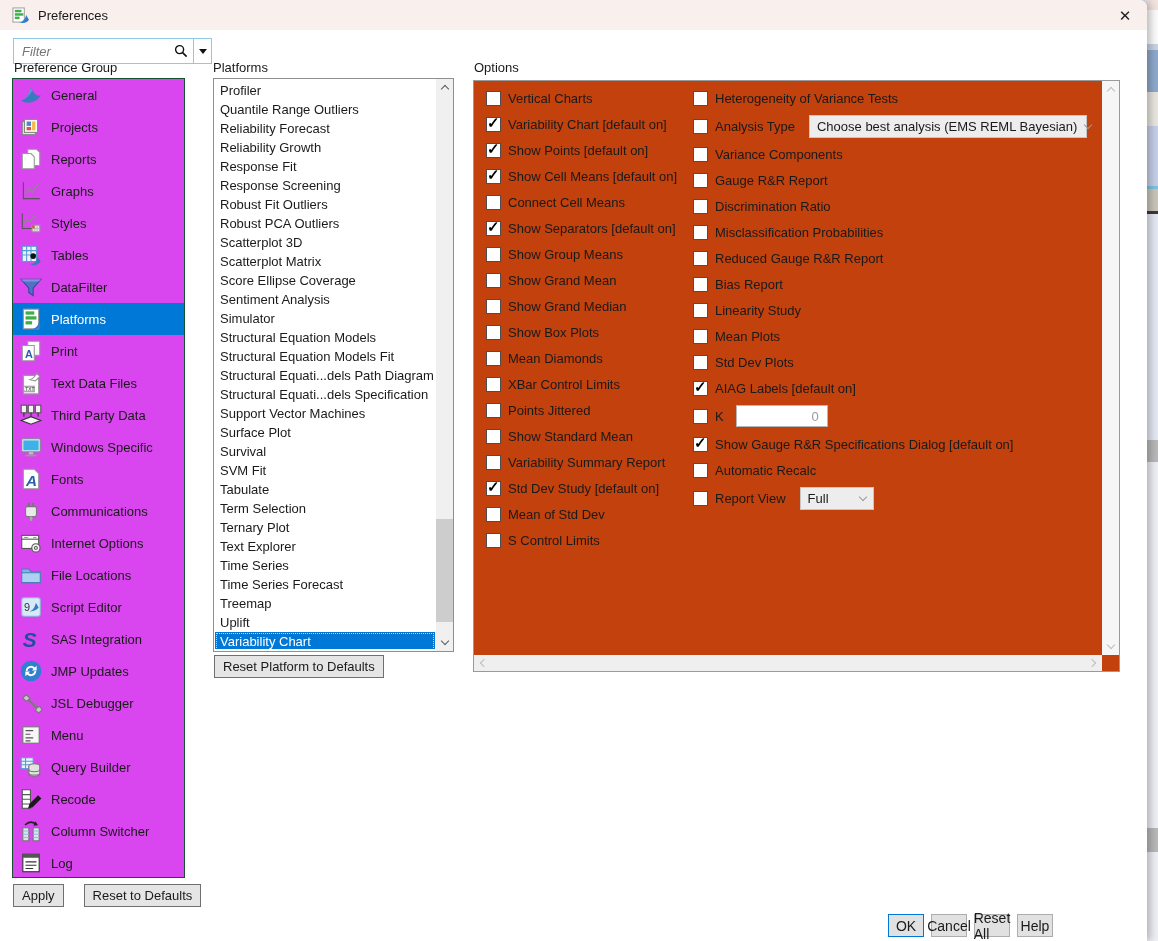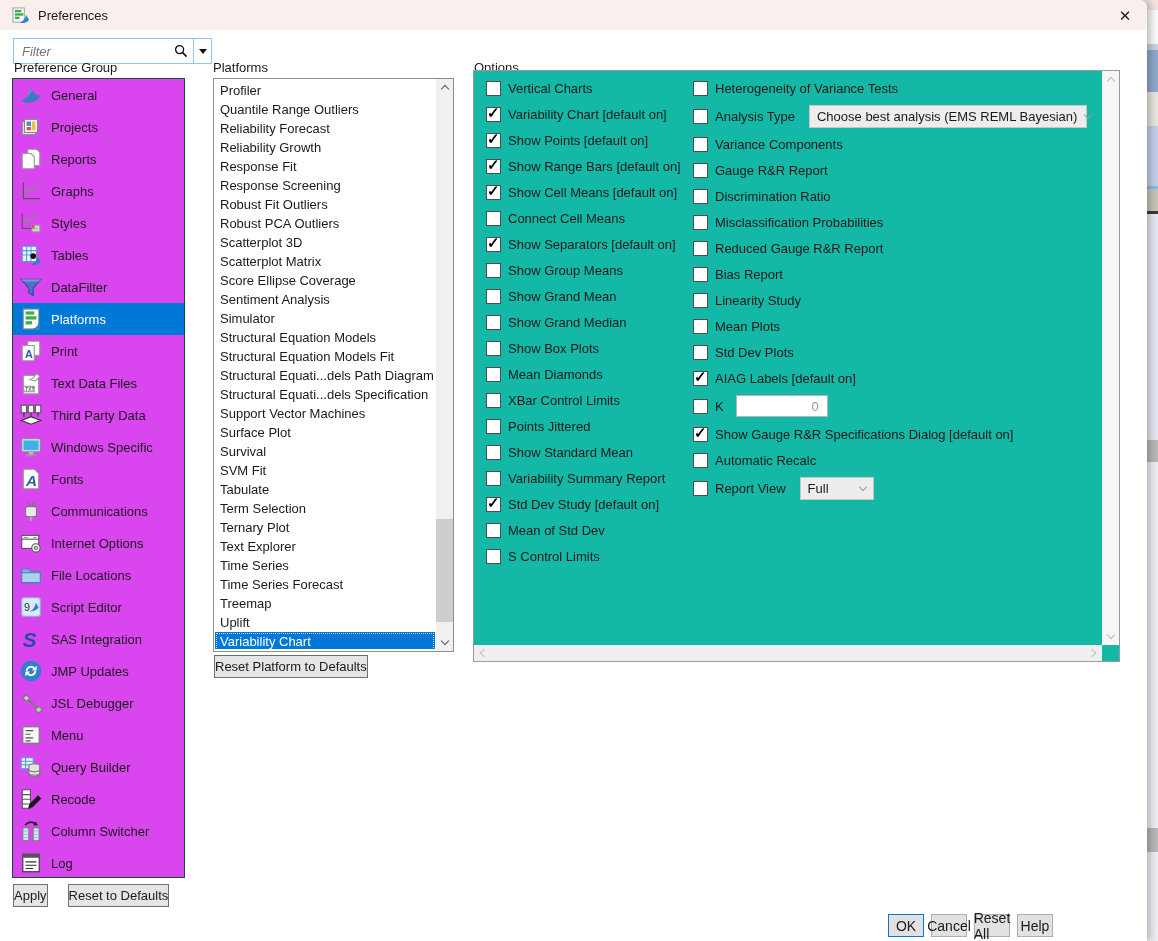--- a/index.html
+++ b/index.html
@@ -41,21 +41,21 @@
 
   .sidebar-list{ position:absolute; left:12px; top:78px; width:173px; height:800px;
     border:1px solid #14532d; background:#d946ef; overflow:hidden; }
   .sidebar-item{ height:32px; display:flex; align-items:center; padding-left:4px; }
   .sidebar-item .icn{ width:27px; height:27px; flex:none; display:flex; align-items:center; justify-content:center; margin-right:7px; }
   .sidebar-item .lbl{ font-size:13px; white-space:nowrap; }
   .sidebar-item.sel{ background:#0078d7; }
   .sidebar-item.sel .lbl{ color:#fff; }
 
   .apply-row{ position:absolute; left:13px; top:884px; display:flex; gap:20px; }
-  .wbtn{ height:23px; padding:0 0; font-size:13px; background:#e5e5e5; border:1px solid #707070;
+  .wbtn{ height:23px; padding:0 8px; font-size:13px; background:#e5e5e5; border:1px solid #707070;
     display:flex; align-items:center; justify-content:center; white-space:nowrap; }
 
   .platform-list{ position:absolute; left:213px; top:78px; width:241px; height:574px;
     border:1px solid #8f8f8f; background:#fff; }
   .platform-items{ position:absolute; left:1px; top:2px; right:18px; bottom:2px; overflow:hidden; }
   .platform-item{ height:19px; line-height:19px; font-size:13px; padding-left:5px;
     white-space:nowrap; overflow:hidden; }
   .platform-item.sel{ background:#0078d7; color:#fff; outline:1px dotted #bcd8f2; outline-offset:-2px; }
 
   .vscroll{ position:absolute; right:0; top:0; bottom:0; width:17px; background:#f0f0f0; }
@@ -65,22 +65,22 @@
   .chev.up{ transform:rotate(-135deg); margin-top:3px; }
   .chev.down{ transform:rotate(45deg); margin-bottom:3px; }
   .chev.left{ transform:rotate(135deg); margin-left:3px; }
   .chev.right{ transform:rotate(-45deg); margin-right:3px; }
   .chev.pale{ border-color:#bdbdbd; }
   .sb-thumb{ position:absolute; left:0; width:17px; background:#cdcdcd; }
   .plat-thumb{ top:440px; height:103px; }
 
   .reset-platform-btn{ position:absolute; left:214px; top:655px; }
 
-  .options-panel{ position:absolute; left:473px; top:70px; width:647px; height:592px;
-    border:1px solid #9a9a9a; background:#14b8a6; }
+  .options-panel{ position:absolute; left:473px; top:80px; width:647px; height:592px;
+    border:1px solid #9a9a9a; background:#c2410c; }
   .opt-vscroll{ position:absolute; right:0; top:0; bottom:16px; width:17px; background:#f6f6f6; }
   .opt-hscroll{ position:absolute; left:0; right:17px; bottom:0; height:16px; background:#efefef;
     display:flex; align-items:center; justify-content:space-between; padding:0 4px; }
   .opt-col{ position:absolute; top:4px; }
   .opt-col.left{ left:12px; }
   .opt-col.right{ left:219px; }
   .opt-row{ display:flex; align-items:center; height:26px; font-size:13px; white-space:nowrap; }
   .opt-row.tall{ height:30px; }
   .cb{ width:15px; height:15px; border:1px solid #4d4d4d; background:#fff; margin-right:7px;
     position:relative; flex:none; }
@@ -457,24 +457,20 @@
         <div class="opt-row">
           <span class="cb checked"></span>
           <span>Variability Chart [default on]</span>
         </div>
         <div class="opt-row">
           <span class="cb checked"></span>
           <span>Show Points [default on]</span>
         </div>
         <div class="opt-row">
           <span class="cb checked"></span>
-          <span>Show Range Bars [default on]</span>
-        </div>
-        <div class="opt-row">
-          <span class="cb checked"></span>
           <span>Show Cell Means [default on]</span>
         </div>
         <div class="opt-row">
           <span class="cb"></span>
           <span>Connect Cell Means</span>
         </div>
         <div class="opt-row">
           <span class="cb checked"></span>
           <span>Show Separators [default on]</span>
         </div>

